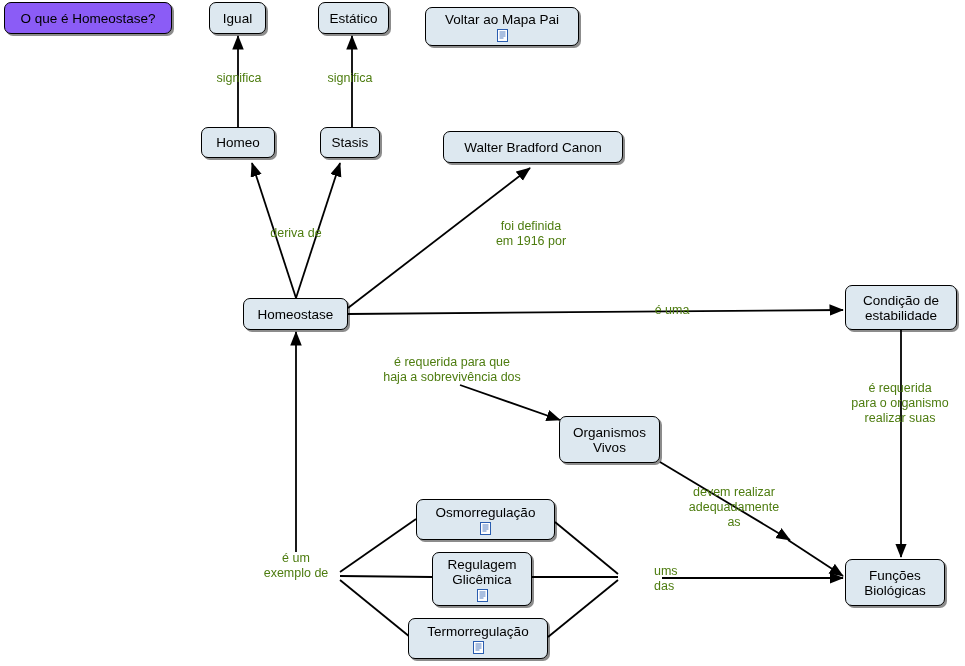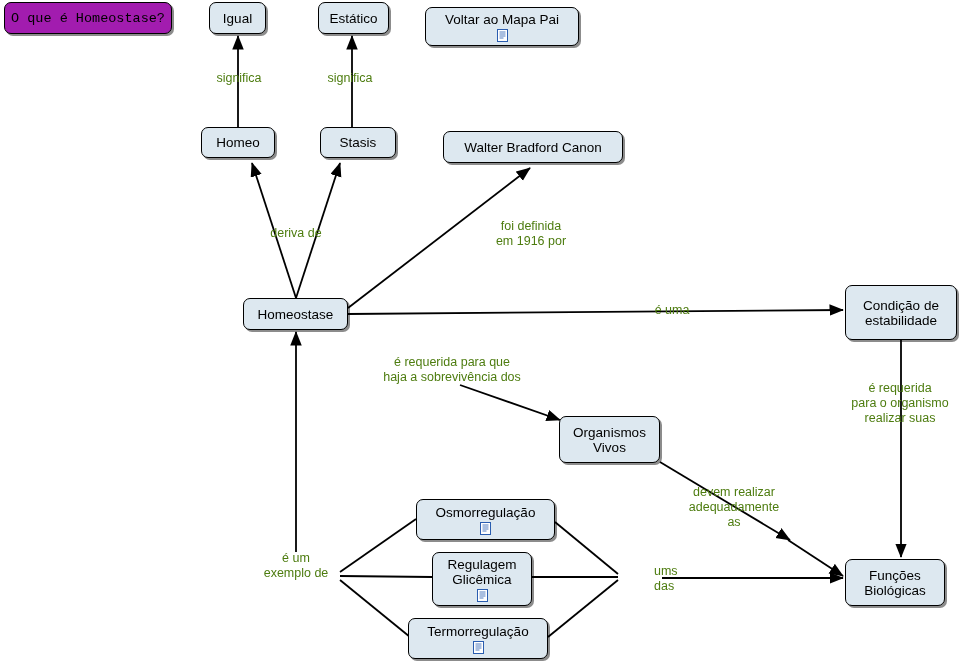--- a/index.html
+++ b/index.html
@@ -34,22 +34,21 @@
     flex-direction: column;
     align-items: center;
     justify-content: center;
     text-align: center;
     font-size: 13.5px;
     line-height: 15px;
     box-shadow: 2px 2px 0 rgba(0,0,0,0.45);
     padding: 2px 6px;
   }
   .node.plain {
-    background: #a21caf;
-    font-family: Liberation Mono, monospace;
+    background: #8b5cf6;
   }
   .node .label {
     white-space: pre-line;
   }
   .link-label {
     position: absolute;
     font-size: 12.5px;
     line-height: 15px;
     color: #4d7c0f;
     white-space: pre-line;
@@ -117,33 +116,33 @@
       <line x1="3.5" y1="5" x2="9.5" y2="5" stroke="#2a5db0" stroke-width="0.8"></line>
       <line x1="3.5" y1="7" x2="9.5" y2="7" stroke="#2a5db0" stroke-width="0.8"></line>
       <line x1="3.5" y1="9" x2="7.5" y2="9" stroke="#2a5db0" stroke-width="0.8"></line>
     </svg>
   </div>
 
   <div class="node" style="left:201px;top:127px;width:74px;height:31px;">
     <span class="label">Homeo</span>
   </div>
 
-  <div class="node" style="left:320px;top:127px;width:76px;height:31px;">
+  <div class="node" style="left:320px;top:127px;width:60px;height:31px;">
     <span class="label">Stasis</span>
   </div>
 
   <div class="node" style="left:443px;top:131px;width:180px;height:32px;">
     <span class="label">Walter Bradford Canon</span>
   </div>
 
   <div class="node" style="left:243px;top:298px;width:105px;height:32px;">
     <span class="label">Homeostase</span>
   </div>
 
-  <div class="node" style="left:845px;top:285px;width:112px;height:55px;">
+  <div class="node" style="left:845px;top:285px;width:112px;height:45px;">
     <span class="label">Condição de
 estabilidade</span>
   </div>
 
   <div class="node" style="left:559px;top:416px;width:101px;height:47px;">
     <span class="label">Organismos
 Vivos</span>
   </div>
 
   <div class="node" style="left:416px;top:499px;width:139px;height:41px;">

